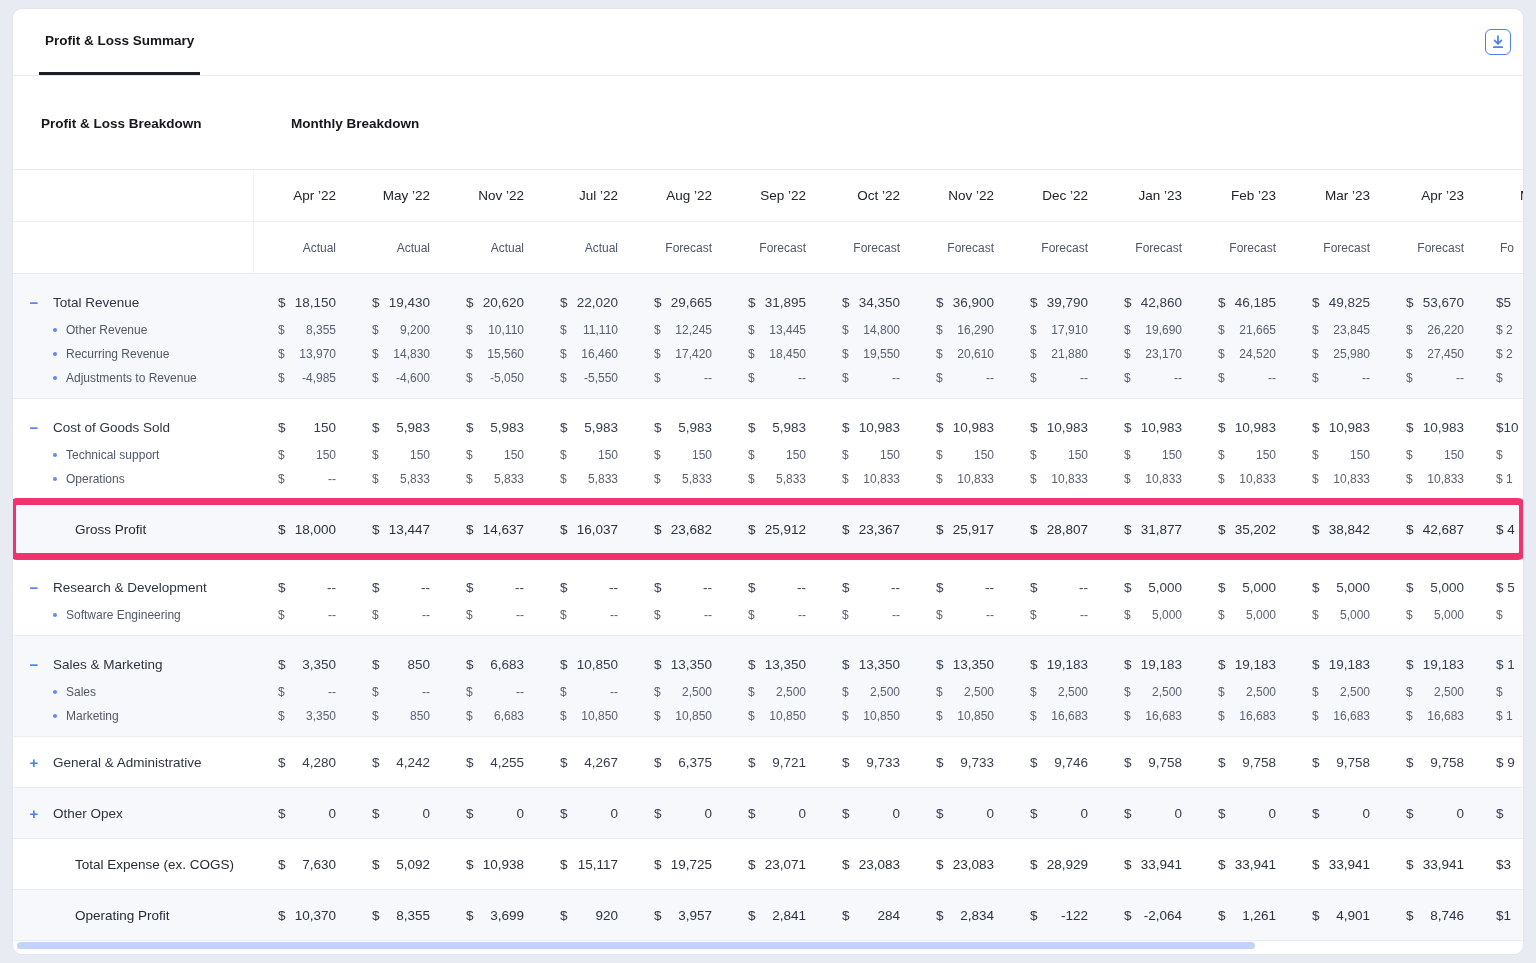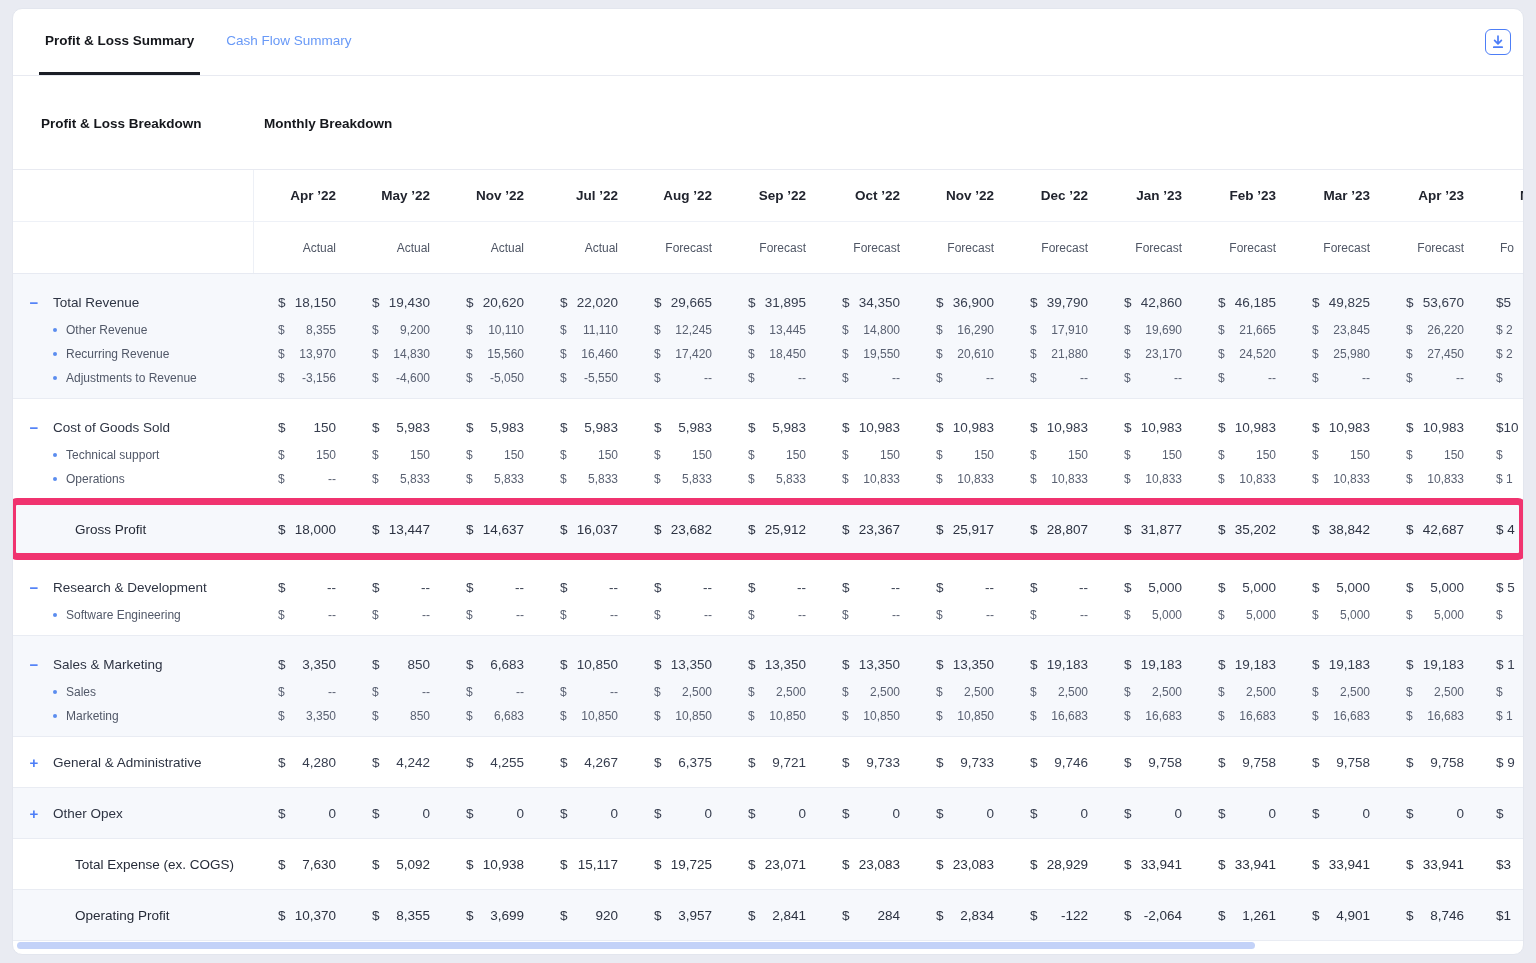--- a/index.html
+++ b/index.html
@@ -23,30 +23,30 @@
   .tab.active{color:#15171c;font-weight:700;border-bottom-color:#1b1e26;}
   .tab.inactive{color:#6899f7;font-weight:500;margin-left:20px;}
   .download-btn{margin:auto 0 auto auto;width:26px;height:26px;border:1.5px solid #4d7ef7;
     border-radius:6px;display:flex;align-items:center;justify-content:center;cursor:pointer;
     box-sizing:border-box;background:#fff;}
   
   .subtitlebar{height:93px;border-bottom:1px solid #e8eaf1;position:relative;}
   .subtitle{position:absolute;top:50%;transform:translateY(-50%);
     font-weight:700;font-size:13.5px;color:#15171c;white-space:nowrap;}
   .subtitle.left{left:28px;}
-  .subtitle.right{left:251px;}
+  .subtitle.right{left:278px;}
   
   .table-viewport{position:relative;width:100%;overflow:hidden;}
   .t-inner{width:1557px;}
   .hrow{display:flex;align-items:center;height:51px;}
   .hrow.months{border-bottom:1px solid #eef1f7;}
   .hrow.types{border-bottom:1px solid #e7eaf2;}
   .hrow .hspacer{width:241px;flex:0 0 241px;height:100%;border-right:1px solid #edf0f6;box-sizing:border-box;}
   .hcell{width:94px;flex:0 0 94px;text-align:right;padding-right:12px;box-sizing:border-box;white-space:nowrap;}
-  .months .hcell{font-weight:700;font-size:13.5px;color:#21242e;}
+  .months .hcell{font-weight:400;font-size:13.5px;color:#21242e;}
   .types .hcell{font-weight:400;font-size:12px;color:#4f5665;}
   .hcell.pmonth{text-align:left;padding-left:44px;padding-right:0;overflow:hidden;}
   .hcell.ptype{text-align:left;padding-left:24px;padding-right:0;overflow:hidden;}
   .section{border-bottom:1px solid #e9ecf3;box-sizing:border-box;position:relative;}
   .band-tint{background:#f6f8fc;}
   .band-white{background:#ffffff;}
   .pad-group{padding:12px 0 8px 0;}
   .pad-single{padding:9px 0;}
   .pad-gp{padding:13px 0;}
   .row{display:flex;align-items:center;}
@@ -82,21 +82,20 @@
     border-radius:4px;cursor:pointer;}
 </style>
 </head>
 <body>
 
 <div class="card">
   <div class="card-clip">
 
     <div class="tabbar">
       <div class="tab active">Profit &amp; Loss Summary</div>
-      <div class="tab inactive">Cash Flow Summary</div>
       <div class="download-btn">
         <svg width="14" height="14" viewBox="0 0 14 14" fill="none">
           <path d="M7 1.2 V8.2 M3.6 5.4 L7 8.8 L10.4 5.4" stroke="#4d7ef7" stroke-width="1.7" stroke-linecap="round" stroke-linejoin="round"></path>
           <path d="M2.8 12.2 H11.2" stroke="#4d7ef7" stroke-width="1.7" stroke-linecap="round"></path>
         </svg>
       </div>
     </div>
 
     <div class="subtitlebar">
       <span class="subtitle left">Profit &amp; Loss Breakdown</span>
@@ -403,21 +402,21 @@
                 </div>
               </div>
               <div class="row row-sub">
                 <div class="label-cell">
                   <span class="bullet-icon"></span>
                   <span class="label">Adjustments to Revenue</span>
                 </div>
                 <div class="cell">
                   <span class="vbox">
                     <span class="cur">$</span>
-                    <span class="num">-3,156</span>
+                    <span class="num">-4,985</span>
                   </span>
                 </div>
                 <div class="cell">
                   <span class="vbox">
                     <span class="cur">$</span>
                     <span class="num">-4,600</span>
                   </span>
                 </div>
                 <div class="cell">
                   <span class="vbox">

